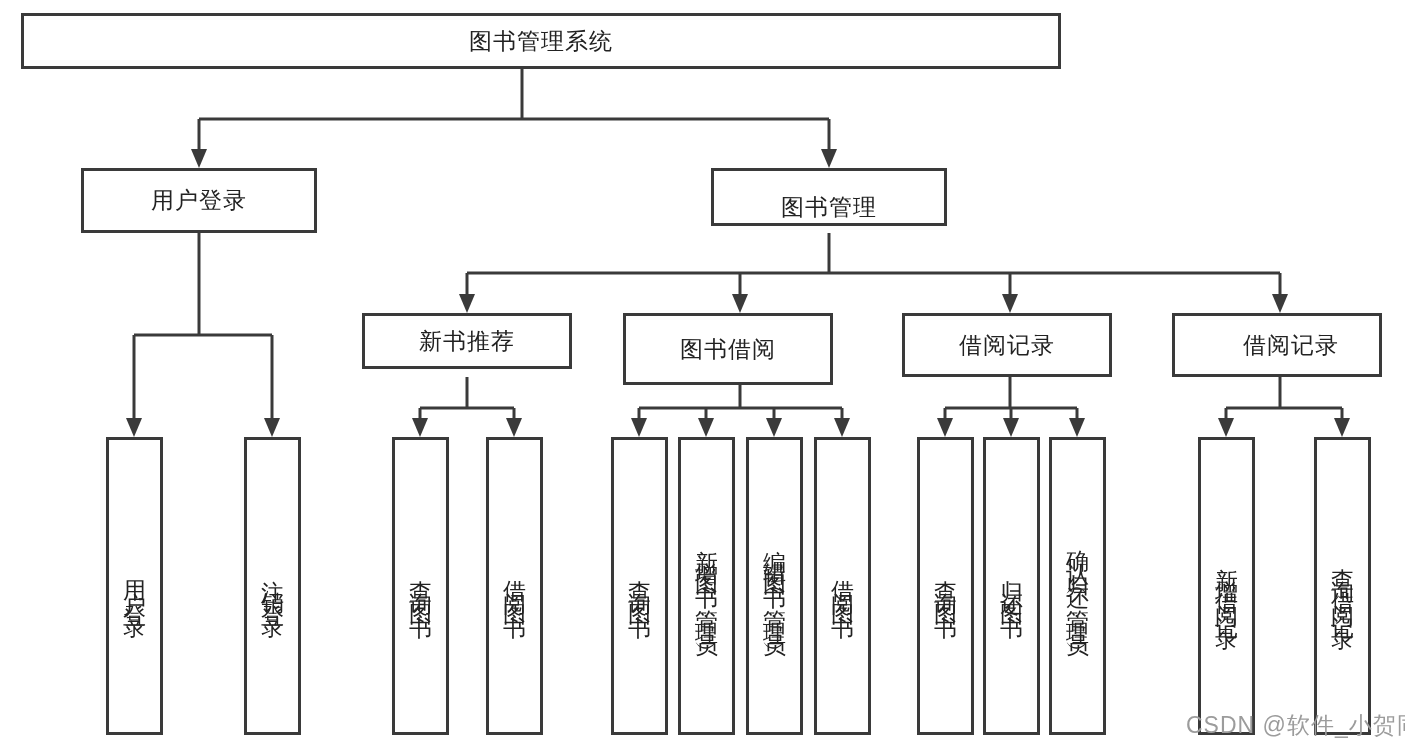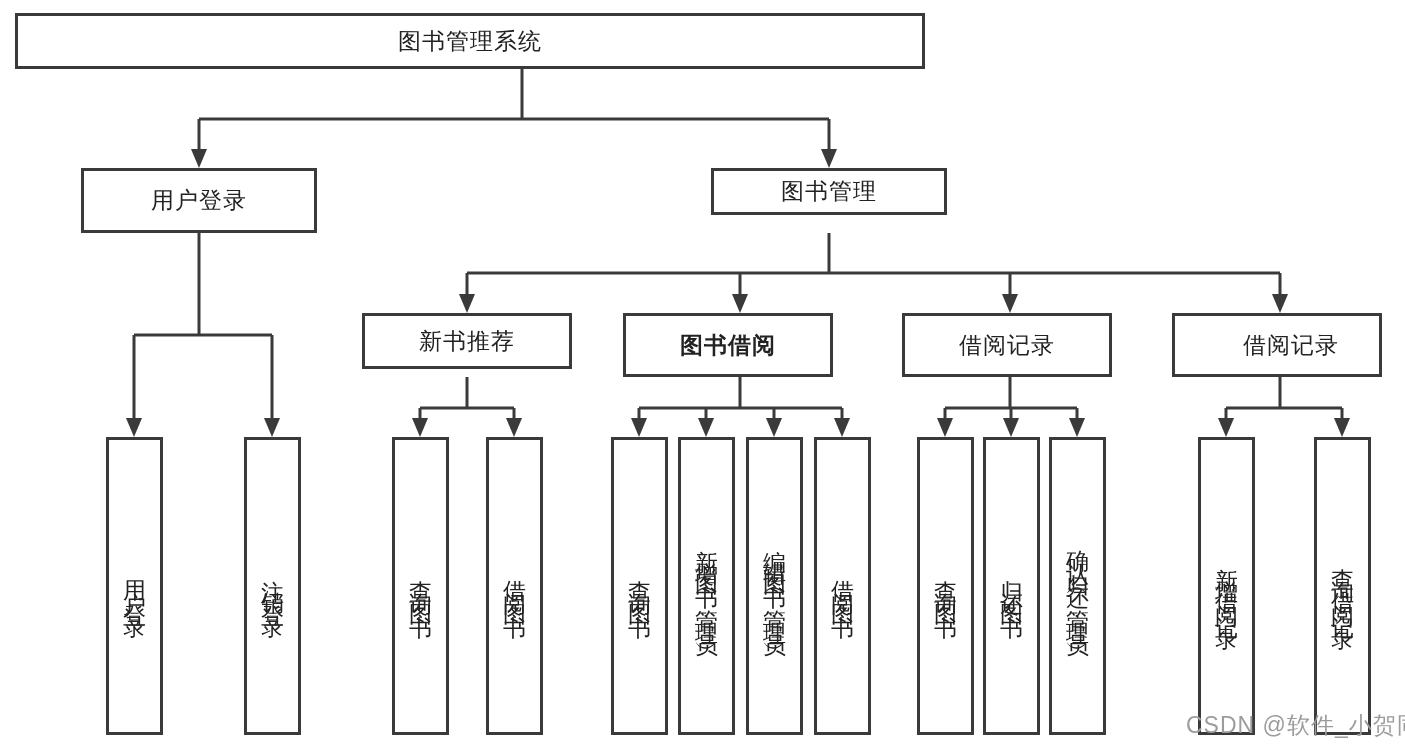--- a/index.html
+++ b/index.html
@@ -101,35 +101,35 @@
       <line x1="1011" y1="408" x2="1011" y2="421" stroke="#3a3a3a" stroke-width="3"></line>
       <polygon points="1003,418 1019,418 1011,437" fill="#3a3a3a"></polygon>
       <line x1="1077" y1="408" x2="1077" y2="421" stroke="#3a3a3a" stroke-width="3"></line>
       <polygon points="1069,418 1085,418 1077,437" fill="#3a3a3a"></polygon>
       <line x1="1226" y1="408" x2="1226" y2="421" stroke="#3a3a3a" stroke-width="3"></line>
       <polygon points="1218,418 1234,418 1226,437" fill="#3a3a3a"></polygon>
       <line x1="1342" y1="408" x2="1342" y2="421" stroke="#3a3a3a" stroke-width="3"></line>
       <polygon points="1334,418 1350,418 1342,437" fill="#3a3a3a"></polygon>
     </svg>
 
-  <div class="box hbox" style="left:15px; top:13px; width:910px; height:56px;">
+  <div class="box hbox" style="left:21px; top:13px; width:1040px; height:56px;">
     <span>图书管理系统</span>
   </div>
 
   <div class="box hbox" style="left:81px; top:168px; width:236px; height:65px;">
     <span>用户登录</span>
   </div>
-  <div class="box hbox" style="left:711px; top:168px; width:236px; height:47px;">
+  <div class="box hbox" style="left:711px; top:168px; width:236px; height:58px;align-items:flex-end;">
     <span>图书管理</span>
   </div>
 
   <div class="box hbox" style="left:362px; top:313px; width:210px; height:56px;">
     <span>新书推荐</span>
   </div>
-  <div class="box hbox" style="left:623px; top:313px; width:210px; height:64px;font-weight:bold;">
+  <div class="box hbox" style="left:623px; top:313px; width:210px; height:72px;">
     <span>图书借阅</span>
   </div>
   <div class="box hbox" style="left:902px; top:313px; width:210px; height:64px;">
     <span>借阅记录</span>
   </div>
   <div class="box hbox" style="left:1172px; top:313px; width:210px; height:64px;padding-left:28px;">
     <span>借阅记录</span>
   </div>
 
   <div class="box vbox" style="left:106px; top:437px; width:57px; height:298px;">

